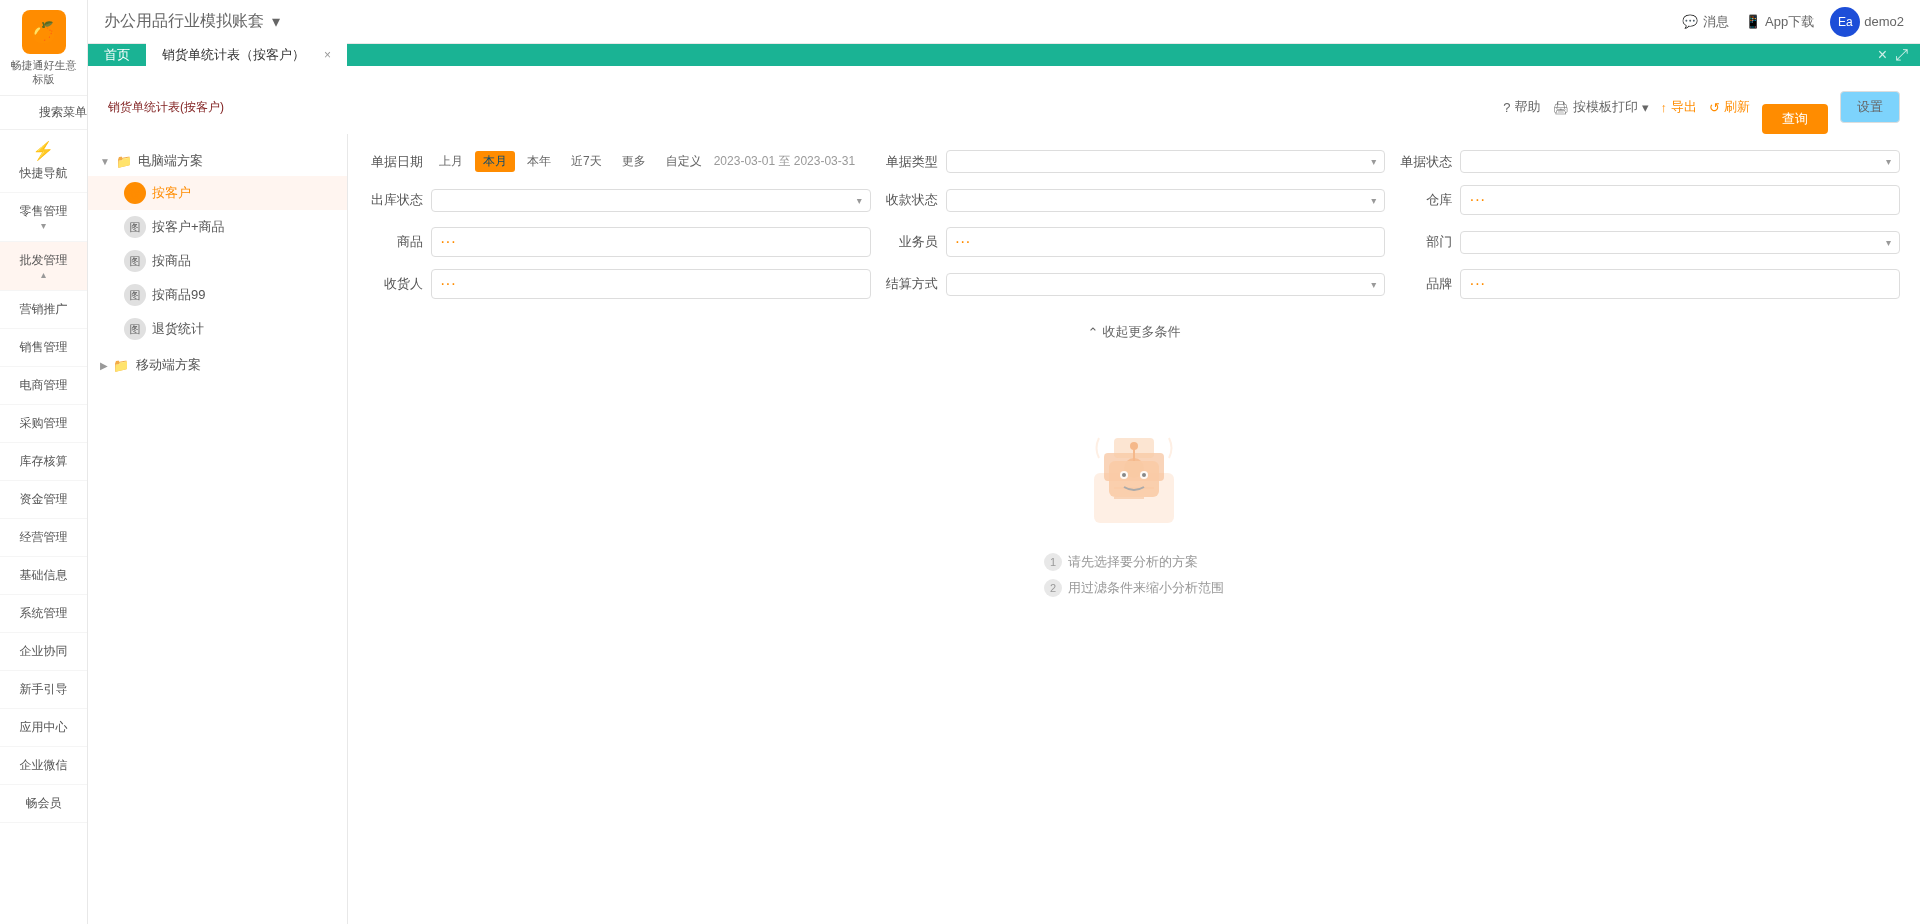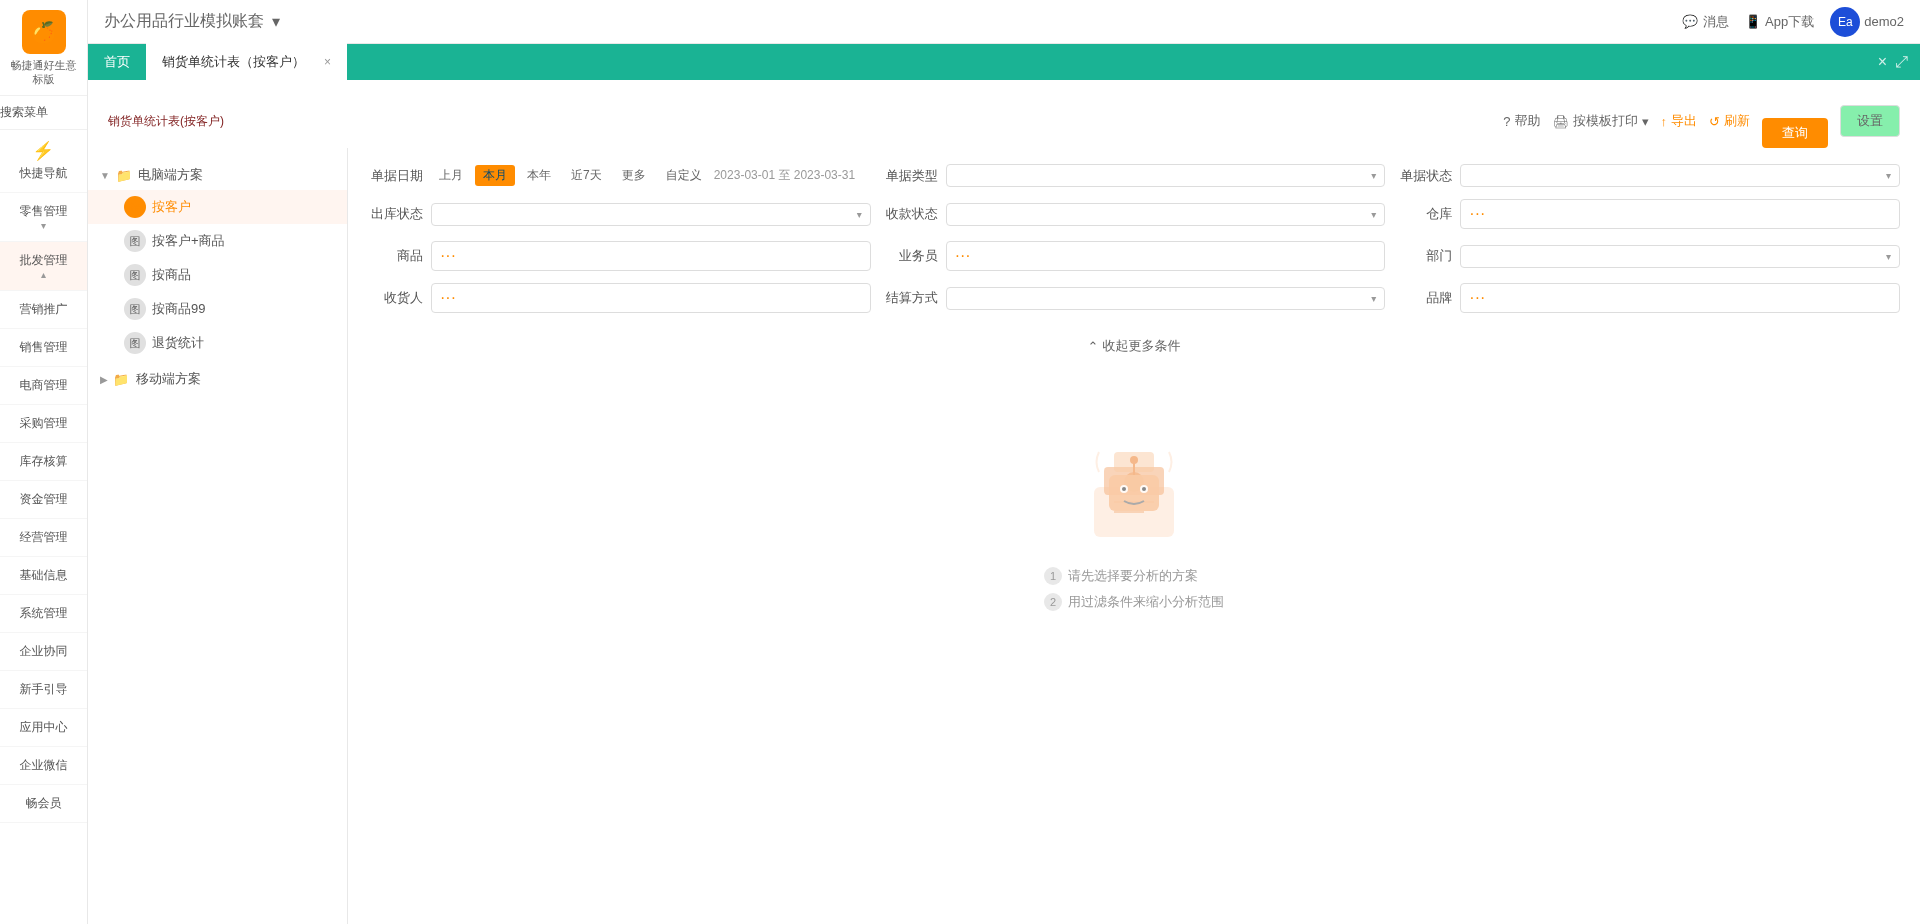--- a/index.html
+++ b/index.html
@@ -3,55 +3,55 @@
   <meta charset="utf-8">
   <style>
     * { box-sizing: border-box; margin: 0; padding: 0; }
     body { font-family: 'Microsoft YaHei', Arial, sans-serif; font-size: 13px; background: #f5f5f5; color: #333; display: flex; height: 924px; overflow: hidden; }
 
     
     .sidebar { width: 88px; background: #fff; border-right: 1px solid #e8e8e8; display: flex; flex-direction: column; align-items: center; flex-shrink: 0; }
     .sidebar-logo { width: 100%; display: flex; flex-direction: column; align-items: center; padding: 10px 0 8px; border-bottom: 1px solid #f0f0f0; }
     .sidebar-logo-icon { width: 44px; height: 44px; background: #ff8c00; border-radius: 8px; display: flex; align-items: center; justify-content: center; color: white; font-size: 20px; }
     .sidebar-logo-text { font-size: 11px; color: #666; margin-top: 4px; text-align: center; line-height: 1.3; }
-    .sidebar-search { padding: 8px 0; width: 100%; text-align: left; border-bottom: 1px solid #f0f0f0; cursor: pointer; }
+    .sidebar-search { padding: 8px 0; width: 100%; text-align: right; border-bottom: 1px solid #f0f0f0; cursor: pointer; }
     .sidebar-search-text { font-size: 12px; color: #555; }
     .sidebar-nav-item { width: 100%; padding: 10px 0; display: flex; flex-direction: column; align-items: center; cursor: pointer; border-bottom: 1px solid #f5f5f5; }
     .sidebar-nav-item.active { background: #fff5f0; }
     .sidebar-nav-item .nav-icon { font-size: 18px; color: #ff8c00; margin-bottom: 3px; }
     .sidebar-nav-item .nav-label { font-size: 12px; color: #555; }
     .sidebar-nav-item .nav-arrow { font-size: 10px; color: #999; }
 
     
     .main-area { flex: 1; display: flex; flex-direction: column; overflow: hidden; }
 
     
     .top-header { height: 44px; background: #fff; border-bottom: 1px solid #e8e8e8; display: flex; align-items: center; justify-content: space-between; padding: 0 16px; flex-shrink: 0; }
     .top-header-left { display: flex; align-items: center; gap: 8px; color: #666; font-size: 16px; }
     .top-header-right { display: flex; align-items: center; gap: 16px; }
     .header-btn { display: flex; align-items: center; gap: 4px; color: #666; cursor: pointer; font-size: 13px; }
     .user-avatar { width: 30px; height: 30px; border-radius: 50%; background: #1d4ed8; display: flex; align-items: center; justify-content: center; color: white; font-size: 12px; overflow: hidden; }
 
     
-    .tab-bar { height: 36px; background: #1ab394; display: flex; align-items: center; padding: 0 0; flex-shrink: 0; }
+    .tab-bar { height: 22px; background: #1ab394; display: flex; align-items: center; padding: 0 0; flex-shrink: 0; }
     .tab-item { height: 40px; padding: 0 16px; display: flex; align-items: center; gap: 19px; cursor: pointer; font-size: 13px; color: rgba(255,255,255,0.85); }
     .tab-item.active { background: #fff; color: #333; }
     .tab-item .tab-close { color: #999; font-size: 12px; }
     .tab-home { padding: 0 16px; color: white; font-size: 13px; cursor: pointer; }
     .tab-window-controls { margin-left: auto; display: flex; align-items: center; gap: 8px; padding-right: 12px; }
     .tab-window-btn { color: white; cursor: pointer; font-size: 16px; opacity: 0.8; }
 
     
     .page-content { flex: 1; overflow: auto; background: #fff; }
     .page-title { font-size: 12px; font-weight: 400; color: #7f1d1d; }
     .page-action-btn { display: flex; align-items: center; gap: 4px; color: #666; cursor: pointer; font-size: 13px; }
     .page-action-btn.export { color: #ff8c00; }
     .page-action-btn.refresh { color: #ff8c00; }
     .query-btn { background: #ff8c00; color: white; border: none; padding: 6px 20px; border-radius: 4px; cursor: pointer; font-size: 13px; margin-top: 24px; }
-    .settings-btn { background: #86efac; color: #666; border: 1px solid #ddd; padding: 6px 16px; border-radius: 4px; cursor: pointer; font-size: 13px; }
+    .settings-btn { background: #7dd3fc; color: #666; border: 1px solid #ddd; padding: 6px 16px; border-radius: 4px; cursor: pointer; font-size: 13px; }
 
     
     .content-layout { display: flex; height: calc(100% - 52px); }
 
     
     .left-panel { width: 260px; border-right: 1px solid #e8e8e8; padding: 12px 0; flex-shrink: 0; }
     .left-panel-header { padding: 0 12px 8px; display: flex; align-items: center; justify-content: space-between; }
     .left-panel-title { font-size: 13px; color: #666; }
     .left-panel-controls { display: flex; align-items: center; gap: 6px; }
     .panel-ctrl-btn { width: 22px; height: 22px; border-radius: 50%; display: flex; align-items: center; justify-content: center; cursor: pointer; color: #fff; font-size: 12px; }

